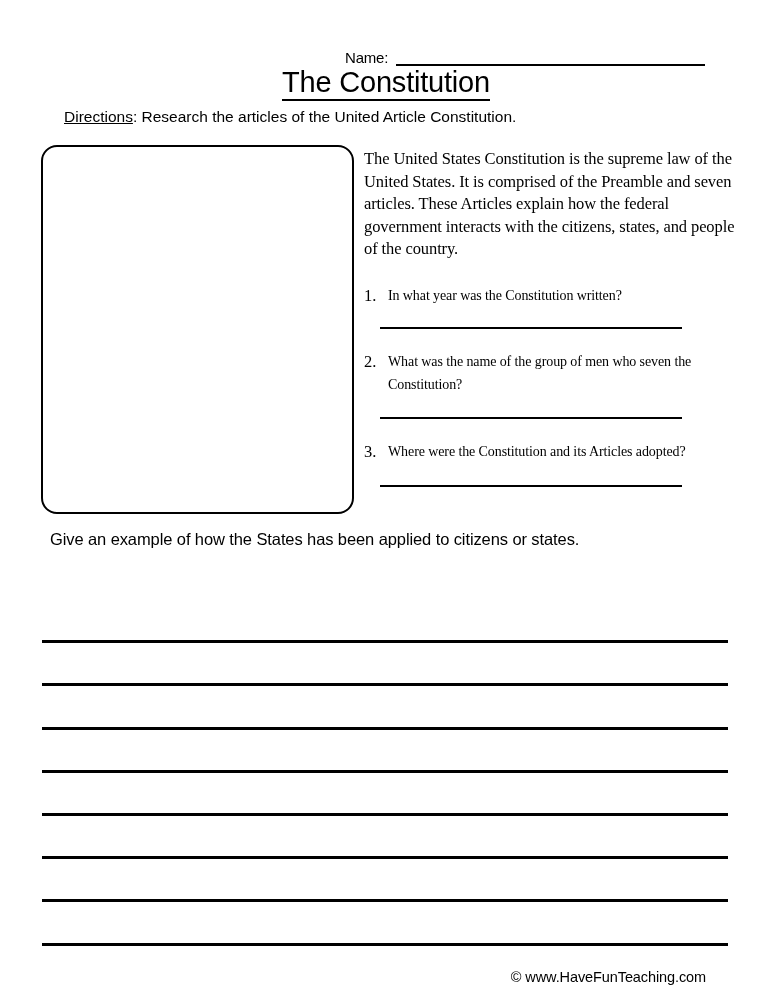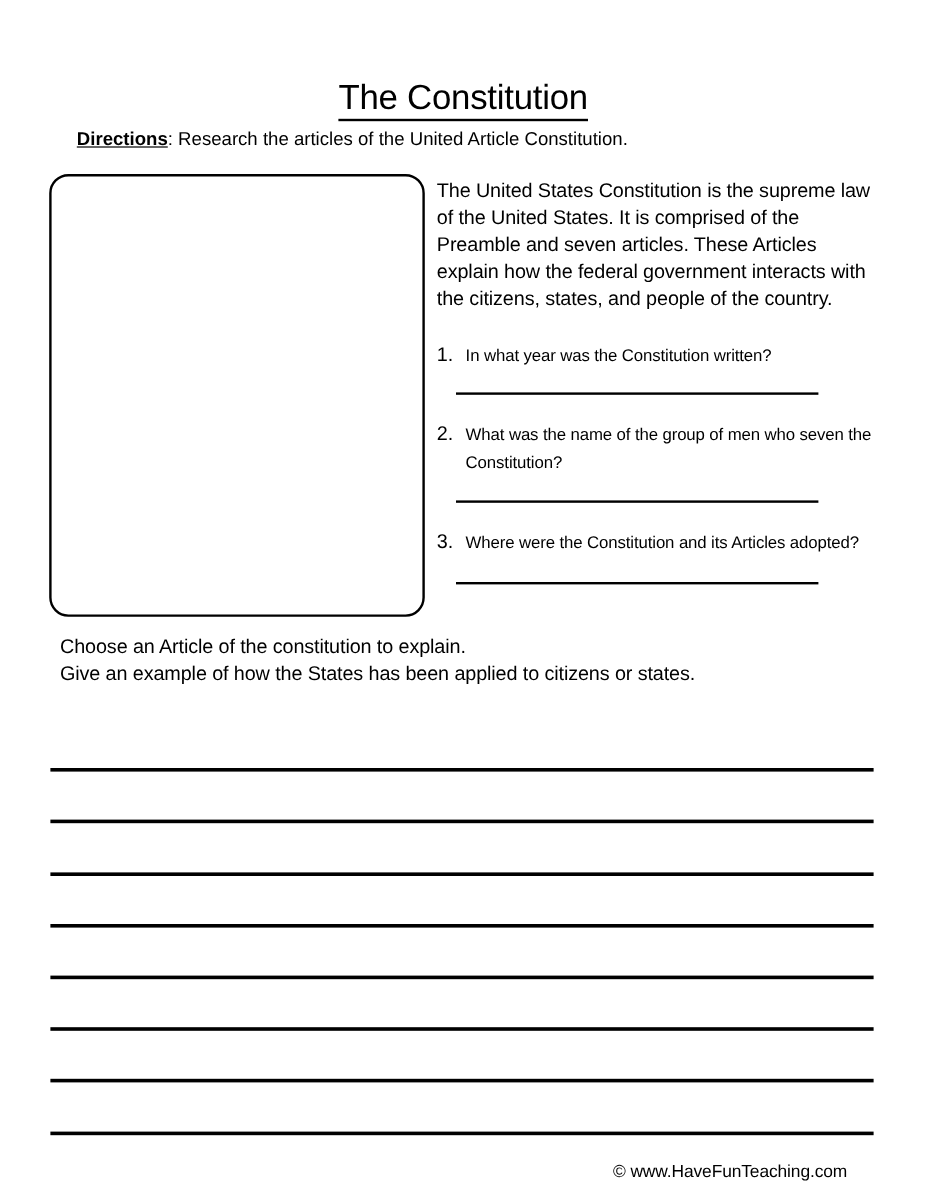--- a/index.html
+++ b/index.html
@@ -67,21 +67,21 @@
   
   .directions {
     position: absolute;
     left: 64px;
     top: 107px;
     font-size: 15.5px;
     line-height: 19px;
     white-space: nowrap;
   }
   .directions b {
-    font-weight: bold;
+    font-weight: normal;
     text-decoration: underline;
     text-underline-offset: 1px;
   }
 
   
   .draw-box {
     position: absolute;
     left: 41px;
     top: 145px;
     width: 313px;
@@ -90,20 +90,21 @@
     border-radius: 16px;
     background: #fff;
   }
 
   
   .right-col {
     position: absolute;
     left: 364px;
     top: 148px;
     width: 372px;
+    font-family: Liberation Serif, serif;
   }
   .intro {
     font-size: 16.5px;
     line-height: 22.5px;
     letter-spacing: -0.1px;
     margin: 0;
   }
 
   .qlist {
     margin: 0;
@@ -176,20 +177,24 @@
     font-size: 14.5px;
     line-height: 18px;
     letter-spacing: -0.1px;
   }
 </style>
 </head>
 <body>
 
 <div class="page">
 
+  <div class="name-row">
+    <span class="name-label">Name:</span>
+    <span class="name-blank"></span>
+  </div>
 
   <div class="title">
     <span>The Constitution</span>
   </div>
 
   <div class="directions">
     <b>Directions</b><span>: Research the articles of the United Article Constitution.</span>
   </div>
 
   <div class="draw-box"></div>
@@ -221,21 +226,20 @@
           <span class="qnum">3.</span>
           <span class="qtext">Where were the Constitution and its Articles adopted?</span>
         </div>
         <div class="answer-line"></div>
       </li>
 
     </ul>
   </div>
 
   <div class="prompt">
-    <div>Choose an Article of the constitution to explain.</div>
     <div>Give an example of how the States has been applied to citizens or states.</div>
   </div>
 
   <div class="writing-lines">
     <div class="wline"></div>
     <div class="wline"></div>
     <div class="wline"></div>
     <div class="wline"></div>
     <div class="wline"></div>
     <div class="wline"></div>

